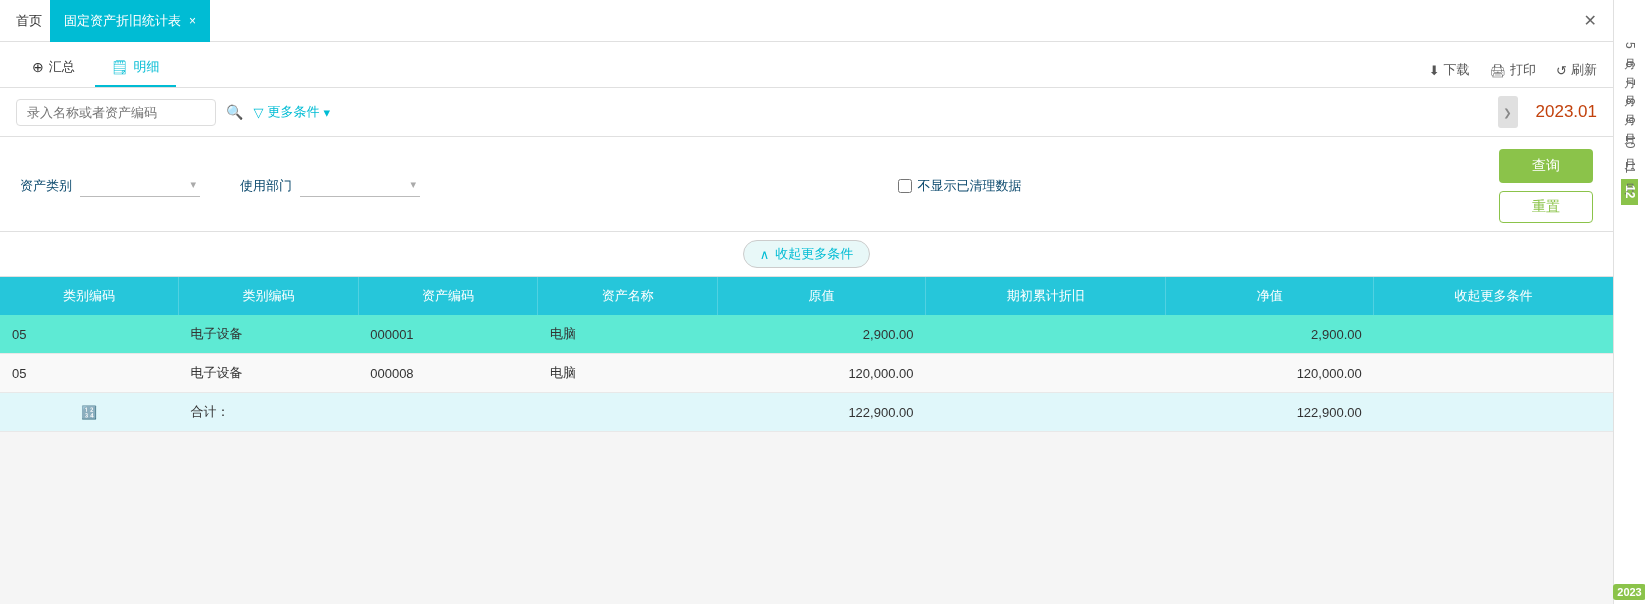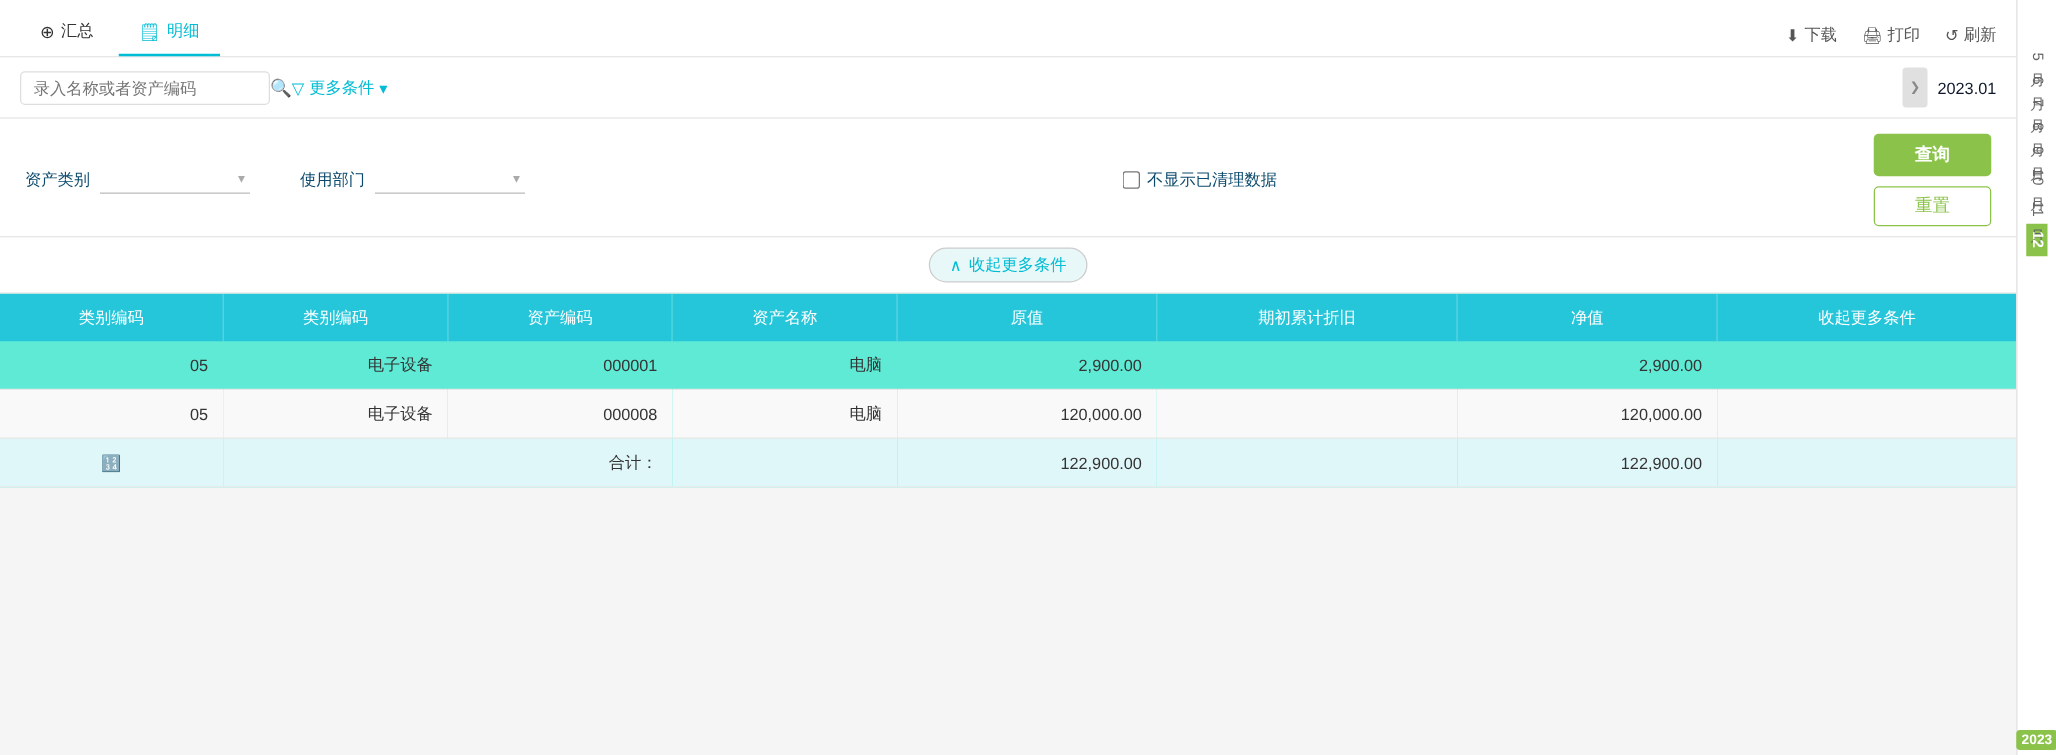--- a/index.html
+++ b/index.html
@@ -56,20 +56,21 @@
     .sub-tab-actions .action-btn {
       display: flex; align-items: center; gap: 4px; cursor: pointer; color: #555;
     }
 
     
     .search-bar {
       display: flex; align-items: center;
       background: #fff;
       border-bottom: 1px solid #e0e0e0;
       padding: 8px 16px;
+      gap: 10px;
     }
     .search-input {
       border: 1px solid #ddd; border-radius: 4px;
       padding: 5px 10px; font-size: 13px;
       width: 200px; outline: none; color: #999;
     }
     .search-icon { color: #999; font-size: 14px; cursor: pointer; }
     .more-filter {
       display: flex; align-items: center; gap: 4px;
       color: #00bcd4; cursor: pointer; font-size: 13px;
@@ -116,21 +117,20 @@
     .filter-checkbox-group {
       display: flex; align-items: center; gap: 6px;
       margin-left: auto;
     }
     .filter-checkbox-group input[type=checkbox] { width: 14px; height: 14px; }
     .query-btn {
       background: #8bc34a; color: #fff;
       border: none; border-radius: 4px;
       padding: 8px 32px; font-size: 14px; cursor: pointer;
       min-width: 90px;
-      font-weight: bold;
     }
     .reset-btn {
       background: #fff; color: #8bc34a;
       border: 1px solid #8bc34a; border-radius: 4px;
       padding: 6px 32px; font-size: 14px; cursor: pointer;
       min-width: 90px;
     }
     .btn-group {
       display: flex; flex-direction: column; gap: 8px; margin-left: auto;
     }
@@ -153,21 +153,21 @@
     thead tr { background: #26c6da; color: #fff; }
     thead th {
       padding: 10px 12px; font-size: 13px; font-weight: normal;
       text-align: center; border-right: 1px solid rgba(255,255,255,0.2);
     }
     thead th:last-child { border-right: none; }
     tbody tr { border-bottom: 1px solid #e8e8e8; }
     tbody tr:nth-child(even) { background: #f9f9f9; }
     tbody td {
       padding: 10px 12px; font-size: 13px;
-      text-align: right; color: #333;
+      text-align: left; color: #333;
     }
     tbody td.num { text-align: right; }
     .total-row { background: #e0f7fa !important; }
     .total-row td { color: #333; font-size: 13px; }
 
     
     .right-sidebar {
       position: fixed; right: 0; top: 0; bottom: 0;
       width: 32px; background: #fff;
       border-left: 1px solid #e0e0e0;
@@ -185,20 +185,28 @@
       font-weight: bold;
     }
 
     .main-content { margin-right: 32px; }
   </style>
 </head>
 <body>
 
 <div class="main-content">
 
+  <div class="top-nav">
+    <span class="nav-home">首页</span>
+    <div class="nav-tab">
+      <span>固定资产折旧统计表</span>
+      <span class="close-btn">×</span>
+    </div>
+    <span class="nav-close-window">✕</span>
+  </div>
 
   <div class="sub-tab-bar">
     <div class="sub-tab">
       <span class="tab-icon">⊕</span>
       <span>汇总</span>
     </div>
     <div class="sub-tab active">
       <span class="tab-icon">🗒</span>
       <span>明细</span>
     </div>
@@ -222,21 +230,21 @@
     <input class="search-input" type="text" placeholder="录入名称或者资产编码" style="">
     <span class="search-icon">🔍</span>
     <div class="more-filter">
       <span>▽</span>
       <span>更多条件</span>
       <span>▾</span>
     </div>
     <div class="sidebar-toggle">
       <span style="font-size:10px; color:#888;">❯</span>
     </div>
-    <span style="margin-left:8px; font-size:13px; color:#0f172a;">2023.01</span>
+    <span style="margin-left:8px; font-size:17px; color:#c2410c;">2023.01</span>
   </div>
 
   <div class="filter-panel">
     <div class="filter-row">
       <div class="filter-field">
         <label class="filter-label">资产类别</label>
         <div class="select-wrapper">
           <select class="filter-select">
             <option value=""></option>
           </select>

